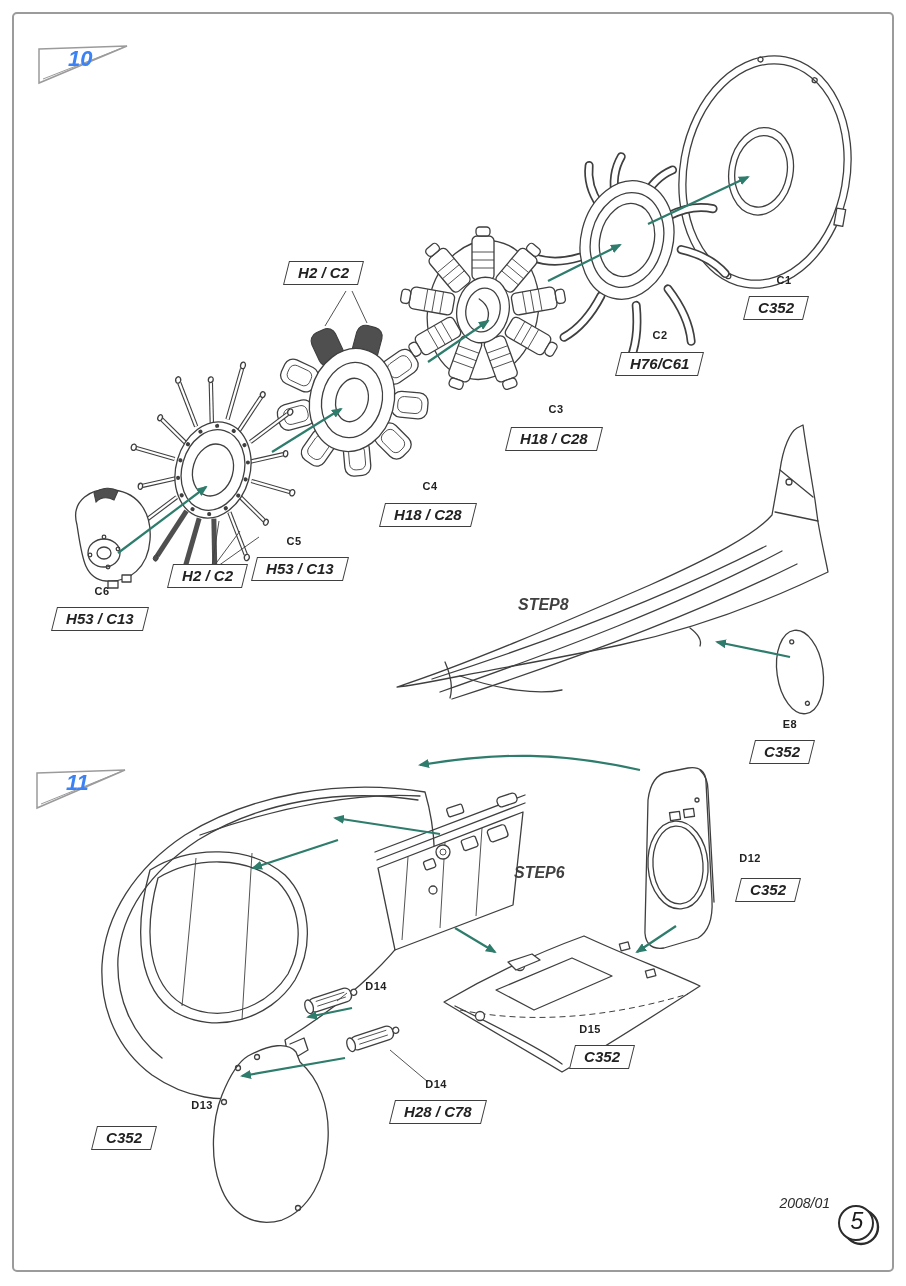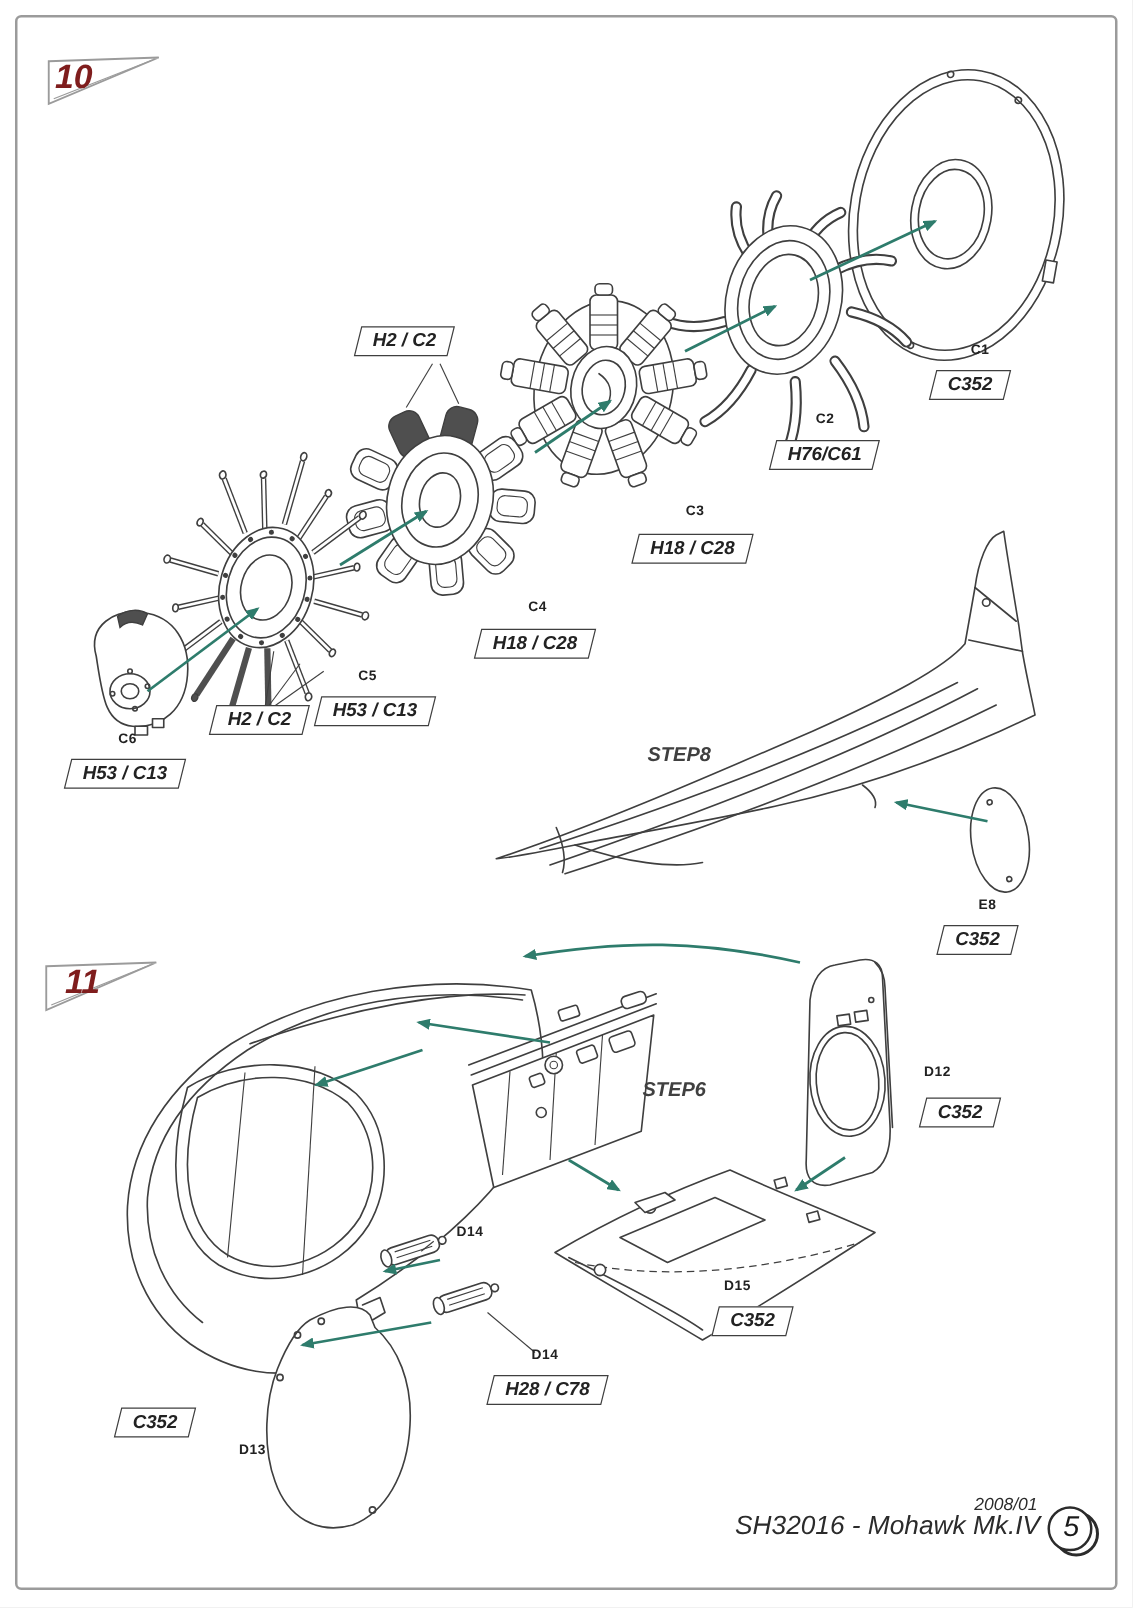--- a/index.html
+++ b/index.html
@@ -18,21 +18,21 @@
   .dk  { fill:#4f4f4f; stroke:#3f3f3f; stroke-width:1.1; }
   .thin{ fill:none; stroke:#3f3f3f; stroke-width:0.9; }
   .dash{ fill:none; stroke:#3f3f3f; stroke-width:1; stroke-dasharray:6 4; }
   .ar  { fill:none; stroke:#2e7c6c; stroke-width:2.2; }
   .flagline { fill:#ffffff; stroke:#9b9b9b; stroke-width:1.5; }
 
   .pid { position:absolute; font-weight:bold; font-size:11px; color:#222; text-align:center; letter-spacing:0.4px; white-space:nowrap; }
   .cbox { position:absolute; border:1.7px solid #3f3f3f; transform:skewX(-14deg); background:#fff; padding:2px 11px; }
   .cbox span { display:inline-block; transform:skewX(14deg); font-weight:bold; font-style:italic; font-size:15px; color:#222; white-space:nowrap; }
   .stepref { position:absolute; font-weight:bold; font-style:italic; font-size:16px; color:#404040; white-space:nowrap; }
-  .flagnum { position:absolute; font-weight:bold; font-style:italic; font-size:27px; color:#7f1d1d; }
+  .flagnum { position:absolute; font-weight:bold; font-style:italic; font-size:22px; color:#3b82f6;margin-left:24px; }
   .f-date  { position:absolute; left:700px; top:1195px; width:130px; text-align:right; font-style:italic; font-size:14px; color:#2b2b2b; }
   .f-title { position:absolute; left:540px; top:1209px; width:292px; text-align:right; font-style:italic; font-size:21px; color:#2b2b2b; }
   .f-page  { position:absolute; left:843px; top:1208px; width:28px; text-align:center; font-style:italic; font-size:23px; color:#1a1a1a; }
 </style>
 </head>
 <body>
 
 <div class="page">
   <div class="frame"></div>
 
@@ -301,21 +301,21 @@
       <line x1="41" y1="804" x2="120" y2="772" stroke="#9b9b9b" stroke-width="1"></line>
     </g>
 
     <g>
       <circle cx="861" cy="1227" r="17" fill="#ffffff" stroke="#2b2b2b" stroke-width="2.4"></circle>
       <circle cx="856" cy="1223" r="17" fill="#ffffff" stroke="#2b2b2b" stroke-width="2"></circle>
     </g>
   </svg>
 
   <div class="flagnum" style="left:44px; top:46px;">10</div>
-  <div class="flagnum" style="left:52px; top:770px;">11</div>
+  <div class="flagnum" style="left:42px; top:770px;">11</div>
 
   <div class="pid" style="left:752px; top:274px; width:64px;">C1</div>
   <div class="cbox" style="left:746px; top:296px;"><span>C352</span></div>
 
   <div class="pid" style="left:628px; top:329px; width:64px;">C2</div>
   <div class="cbox" style="left:618px; top:352px;"><span>H76/C61</span></div>
 
   <div class="pid" style="left:524px; top:403px; width:64px;">C3</div>
   <div class="cbox" style="left:508px; top:427px;"><span>H18 / C28</span></div>
 
@@ -343,18 +343,17 @@
 
   <div class="pid" style="left:344px; top:980px; width:64px;">D14</div>
 
   <div class="pid" style="left:404px; top:1078px; width:64px;">D14</div>
   <div class="cbox" style="left:392px; top:1100px;"><span>H28 / C78</span></div>
 
   <div class="pid" style="left:558px; top:1023px; width:64px;">D15</div>
   <div class="cbox" style="left:572px; top:1045px;"><span>C352</span></div>
 
   <div class="cbox" style="left:94px; top:1126px;"><span>C352</span></div>
-  <div class="pid" style="left:170px; top:1154px; width:64px;">D13</div>
+  <div class="pid" style="left:170px; top:1099px; width:64px;">D13</div>
 
   <div class="f-date">2008/01</div>
-  <div class="f-title">SH32016 - Mohawk Mk.IV</div>
   <div class="f-page">5</div>
 </div>
 
 </body></html>

